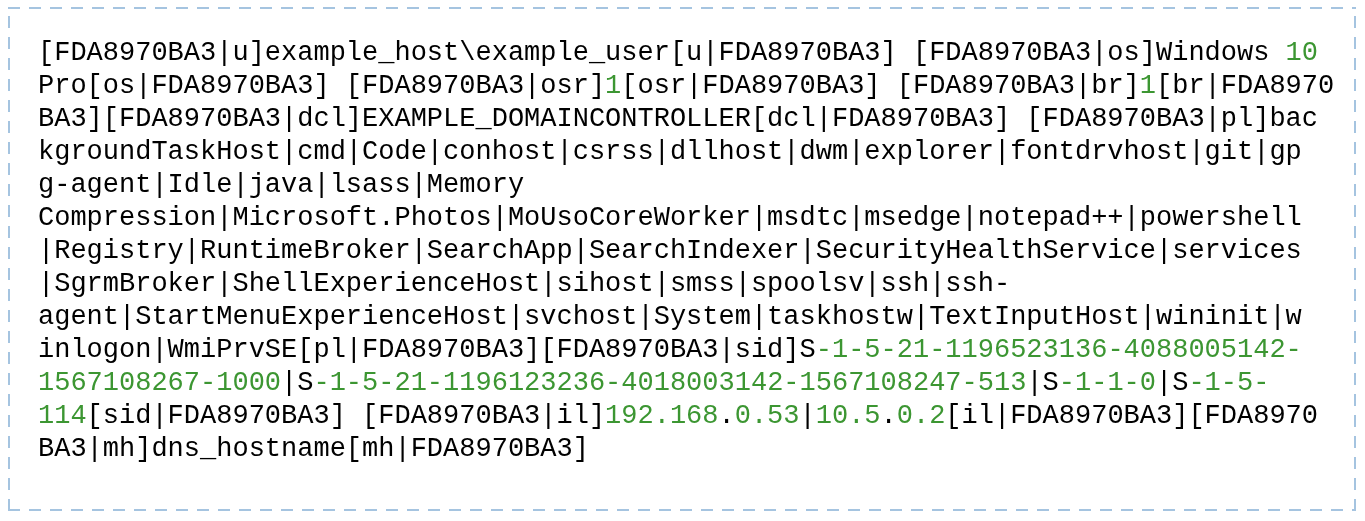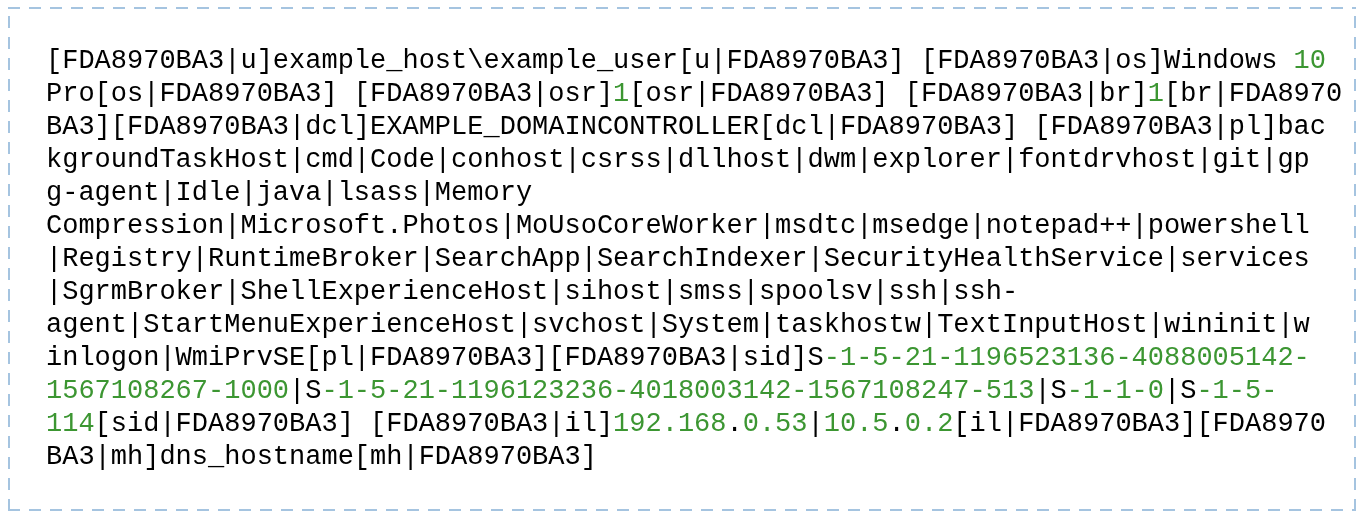--- a/index.html
+++ b/index.html
@@ -28,21 +28,21 @@
       repeating-linear-gradient(90deg, var(--border-color, #a5c4e0) 0 12px, transparent 12px 21px),
       repeating-linear-gradient(0deg,  var(--border-color, #a5c4e0) 0 12px, transparent 12px 21px),
       repeating-linear-gradient(0deg,  var(--border-color, #a5c4e0) 0 12px, transparent 12px 21px);
     background-size: 100% 2px, 100% 2px, 2px 100%, 2px 100%;
     background-position: 0 0, 0 100%, 0 0, 100% 0;
     background-repeat: no-repeat;
     padding: 30px 30px;
     overflow: hidden;
   }
   .code {
-    margin: 8px;
+    margin: 0;
     font-family: "Liberation Mono", "DejaVu Sans Mono", monospace;
     font-size: 27px;
     line-height: 33px;
     white-space: pre;
     color: var(--text-color, #000000);
   }
   .line {
     height: 33px;
     white-space: pre;
   }

